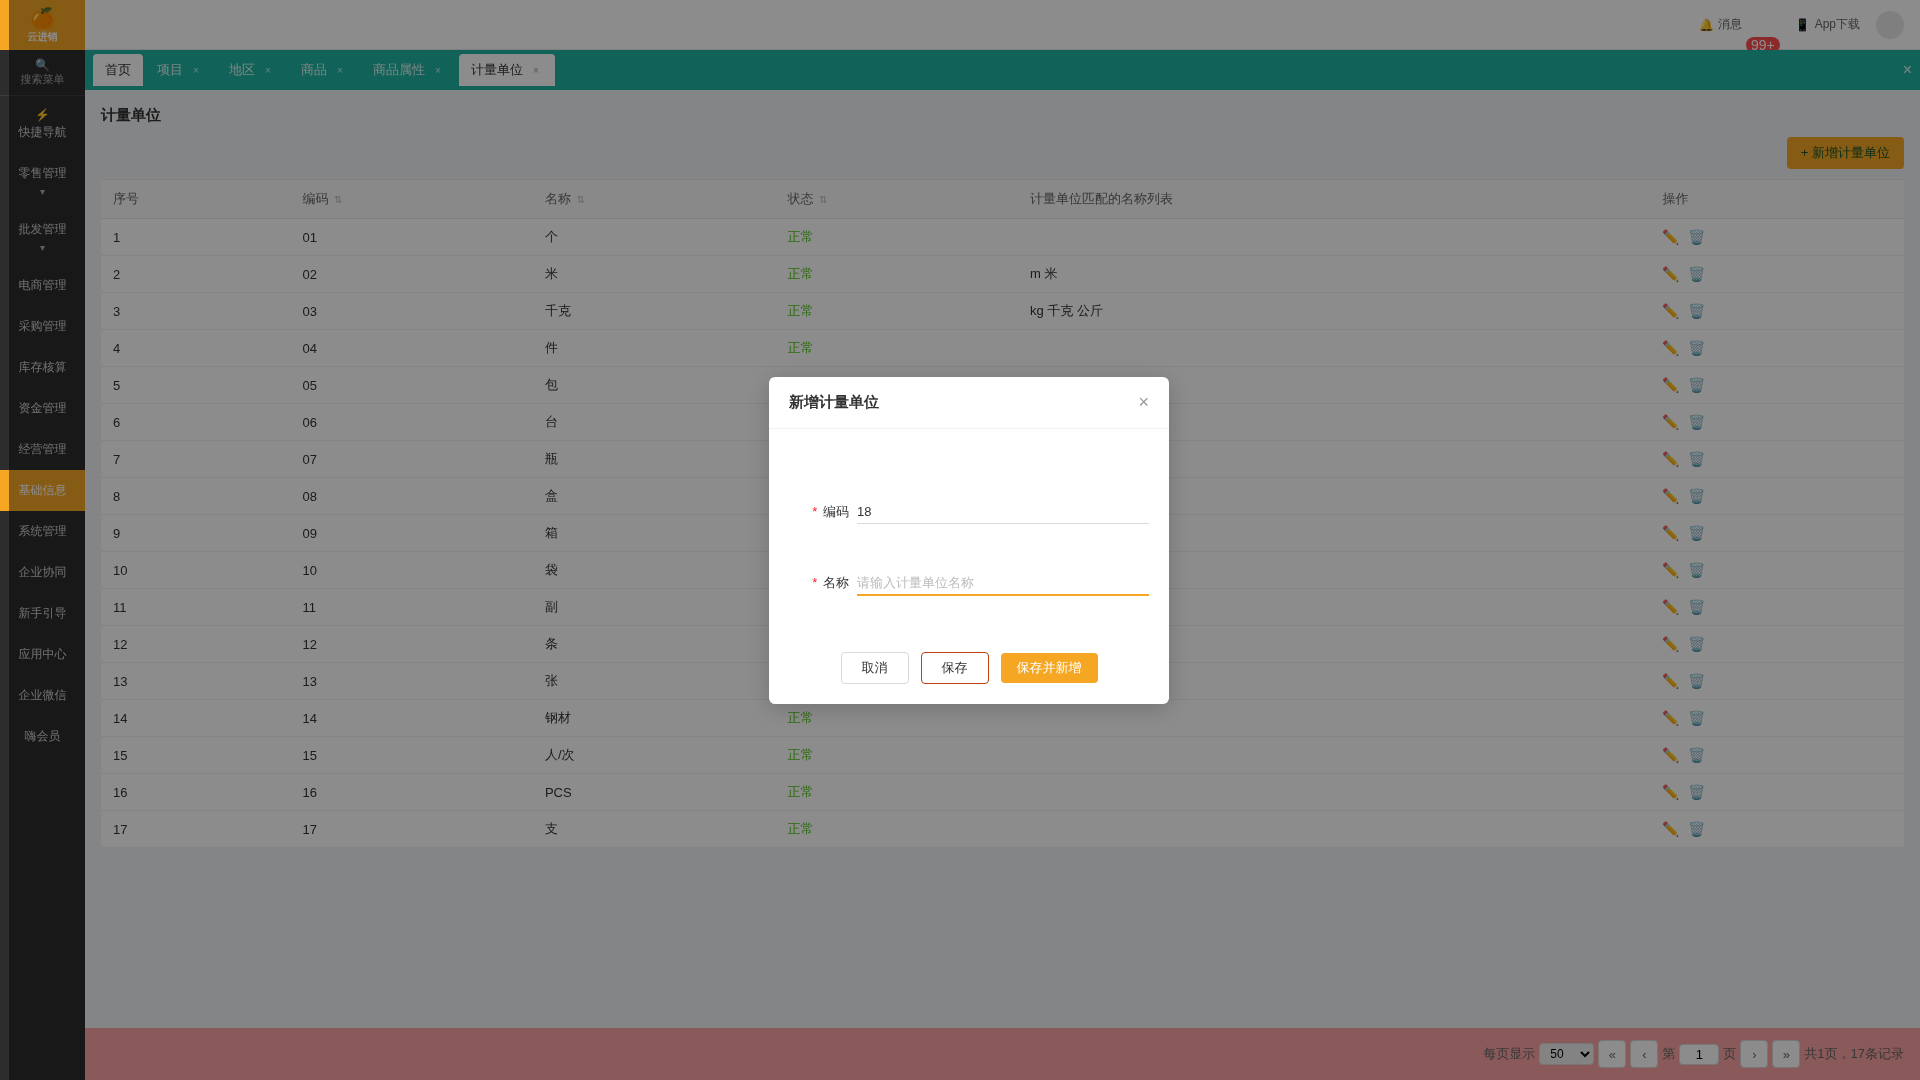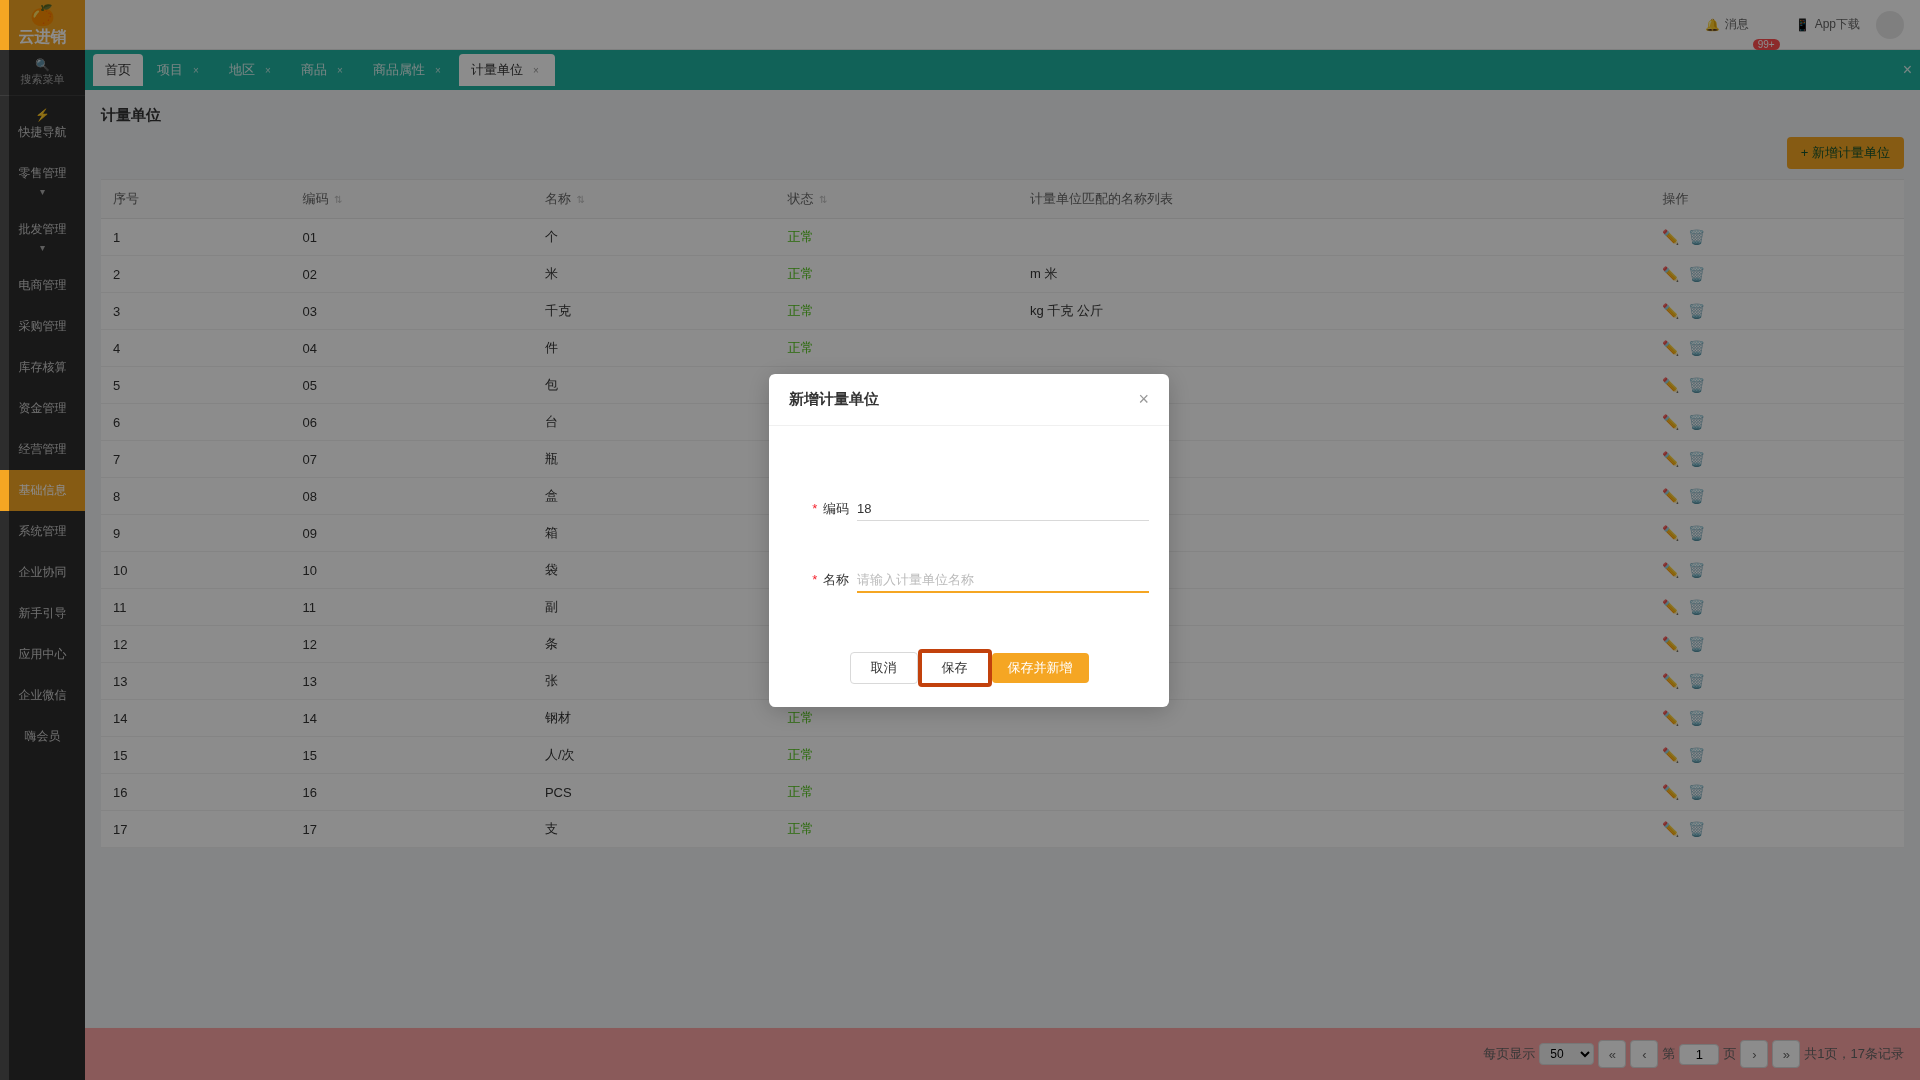--- a/index.html
+++ b/index.html
@@ -2,36 +2,36 @@
 <html><head>
   <meta charset="utf-8">
   <style>
     * { margin: 0; padding: 0; box-sizing: border-box; }
     body { font-family: 'Microsoft YaHei', Arial, sans-serif; font-size: 13px; background: #f0f2f5; width: 1920px; height: 1080px; overflow: hidden; display: flex; }
 
     
     .sidebar { width: 85px; background: #2d2d2d; height: 1080px; display: flex; flex-direction: column; align-items: center; flex-shrink: 0; }
     .sidebar-logo { width: 85px; height: 50px; background: #f5a623; display: flex; align-items: center; justify-content: center; color: white; font-size: 12px; font-weight: bold; }
     .sidebar-logo-inner { display: flex; flex-direction: column; align-items: center; }
-    .sidebar-logo-text { font-size: 16px; color: white; }
+    .sidebar-logo-text { font-size: 10px; color: white; }
     .sidebar-search { width: 100%; padding: 8px 0; text-align: center; color: #aaa; font-size: 12px; cursor: pointer; border-bottom: 1px solid #3d3d3d; }
     .sidebar-nav-item { width: 100%; padding: 12px 0; text-align: center; color: #ccc; font-size: 12px; cursor: pointer; display: flex; flex-direction: column; align-items: center; gap: 2px; }
     .sidebar-nav-item.active { background: #f5a623; color: white; }
     .sidebar-nav-item.has-arrow { flex-direction: column; justify-content: center; gap: 4px; }
     .arrow-down { font-size: 10px; color: #aaa; }
 
     
     .main { flex: 1; display: flex; flex-direction: column; height: 1080px; overflow: hidden; }
 
     
     .top-header { height: 50px; background: white; display: flex; align-items: center; justify-content: space-between; padding: 0 16px; border-bottom: 1px solid #e8e8e8; flex-shrink: 0; }
     .top-header-left { display: flex; align-items: center; gap: 8px; }
     .top-header-right { display: flex; align-items: center; gap: 16px; }
     .header-msg { display: flex; align-items: center; gap: 4px; color: #666; font-size: 12px; cursor: pointer; }
-    .badge { background: #ff4d4f; color: white; border-radius: 10px; padding: 0 5px; font-size: 10px; min-width: 18px; text-align: left; margin-top: 40px; }
+    .badge { background: #ff4d4f; color: white; border-radius: 10px; padding: 0 5px; font-size: 14px; min-width: 18px; text-align: left; margin-top: 40px; }
     .app-download { display: flex; align-items: center; gap: 4px; color: #666; font-size: 12px; cursor: pointer; }
     .user-avatar { width: 28px; height: 28px; background: #e8e8e8; border-radius: 50%; cursor: pointer; }
 
     
     .tabs-bar { height: 40px; background: #20b2a0; display: flex; align-items: center; padding: 0 8px; flex-shrink: 0; }
     .tab { height: 32px; padding: 0 12px; display: flex; align-items: center; gap: 6px; border-radius: 4px 4px 0 0; cursor: pointer; font-size: 13px; color: rgba(255,255,255,0.85); margin-right: 2px; }
     .tab.active { background: white; color: #333; }
     .tab .tab-close { font-size: 10px; color: rgba(255,255,255,0.7); width: 14px; height: 14px; display: flex; align-items: center; justify-content: center; border-radius: 50%; }
     .tab.active .tab-close { color: #999; }
     .tabs-bar-close { margin-left: auto; color: rgba(255,255,255,0.85); cursor: pointer; font-size: 16px; }
@@ -64,23 +64,23 @@
     .modal-header { display: flex; align-items: center; justify-content: space-between; padding: 16px 20px; border-bottom: 1px solid #f0f0f0; }
     .modal-title { font-size: 15px; font-weight: bold; color: #333; }
     .modal-close { cursor: pointer; color: #999; font-size: 18px; line-height: 1; }
     .modal-body { padding: 24px 20px; }
     .form-item { display: flex; align-items: center; margin-bottom: 20px; margin-top: 47px; }
     .form-label { width: 60px; text-align: right; color: #333; font-size: 13px; flex-shrink: 0; margin-right: 8px; }
     .form-label .required { color: #f5222d; margin-right: 2px; }
     .form-input { flex: 1; border: none; border-bottom: 1px solid #d9d9d9; padding: 4px 0; font-size: 13px; outline: none; color: #333; font-family: inherit; }
     .form-input.active-border { border-bottom: 2px solid #f5a623; }
     .form-input::placeholder { color: #bbb; }
-    .modal-footer { display: flex; align-items: center; justify-content: center; padding: 12px 20px 20px; }
+    .modal-footer { display: flex; align-items: center; justify-content: center; padding: 12px 20px 20px; gap: 12px; }
     .btn-cancel { border: 1px solid #d9d9d9; background: white; color: #333; padding: 6px 20px; border-radius: 4px; cursor: pointer; font-size: 13px; font-family: inherit; }
-    .btn-save { border: 4px solid #c2410c; background: white; color: #333; padding: 6px 20px; border-radius: 4px; cursor: pointer; font-size: 13px; font-family: inherit; }
+    .btn-save { border: 1px solid #c2410c; background: white; color: #333; padding: 6px 20px; border-radius: 4px; cursor: pointer; font-size: 13px; font-family: inherit; }
     .btn-save-add { background: #f5a623; color: white; border: none; padding: 6px 16px; border-radius: 4px; cursor: pointer; font-size: 13px; font-family: inherit; }
 
     .col-sort { color: #bbb; font-size: 10px; margin-left: 2px; }
   </style>
 </head>
 <body>
 
 <div class="sidebar">
   <div class="sidebar-logo">
     <div class="sidebar-logo-inner">

